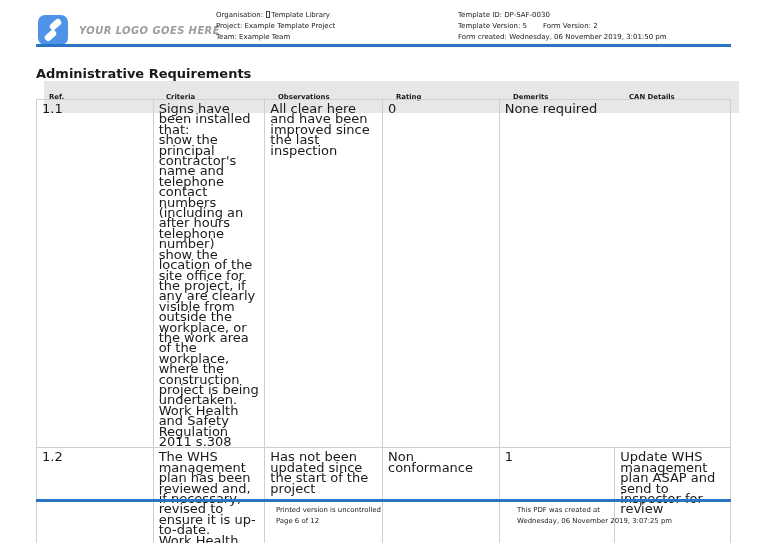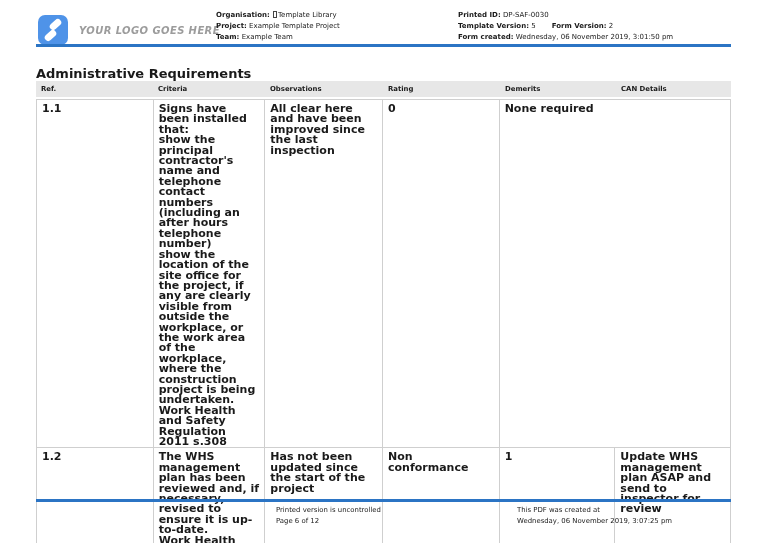--- a/index.html
+++ b/index.html
@@ -18,53 +18,53 @@
   .logo-icon .pill { position:absolute; background:#ffffff; width:13px; height:7px; border-radius:4px; }
   .logo-icon .pill.top { left:11px; top:6px; transform:rotate(-42deg); }
   .logo-icon .pill.bot { left:6px;  top:17px; transform:rotate(-42deg); }
   .logo-text {
     position:absolute; left:79px; top:25px; font-size:10px; font-weight:bold;
     font-style:italic; color:#9c9c9c; letter-spacing:0.4px;
   }
   .hdr-block { position:absolute; top:10px; font-size:7px; line-height:11px; }
   .hdr-org  { left:216px; }
   .hdr-meta { left:458px; }
-  .hdr-block b { font-weight:bold; }
+  .hdr-block b { font-weight:normal; }
   .glyph-box {
     display:inline-block; width:4px; height:7px; border:0.8px solid #444;
     vertical-align:-1px; margin:0 1px 0 1px;
   }
   .pair-gap { display:inline-block; width:16px; }
   .rule {
     position:absolute; left:36px; width:695px; height:2.5px; background:#2b74c4;
   }
   .rule.top { top:44px; }
   .rule.bottom { top:499px; }
 
   
   .section-title { position:absolute; left:36px; top:66px; font-size:13px; font-weight:bold; }
   .tbl-head {
-    position:absolute; left:36px; top:81px; width:695px; height:16px;
+    position:absolute; left:44px; top:81px; width:695px; height:32px;
     display:grid; grid-template-columns:117fr 112fr 118fr 117fr 116fr 115fr;
     background:#e7e7e7; align-items:center;
   }
   .tbl-head .hcell { font-size:6.9px; font-weight:bold; padding-left:5px;
     white-space:nowrap; overflow:hidden; }
   .tbl-body {
     position:absolute; left:36px; top:99px; width:695px;
     border:1px solid #cfcfcf;
   }
   .trow {
     display:grid; grid-template-columns:117fr 112fr 118fr 117fr 116fr 115fr;
     border-bottom:1px solid #cfcfcf;
   }
   .trow:last-child { border-bottom:none; }
   .tcell {
-    font-size:11px; line-height:10.4px; padding:4px 5px 0 5px;
-    border-right:1px solid #cfcfcf; white-space:pre-line;font-weight:bold;
+    font-size:13px; line-height:10.4px; padding:4px 5px 0 5px;
+    border-right:1px solid #cfcfcf; white-space:pre-line;
   }
   .tcell:last-child { border-right:none; }
   .trow.r1 { min-height:170px; }
   .trow.r2 { min-height:71px; }
 
   
   .footer { position:absolute; top:505px; left:0; width:768px; font-size:6.9px; line-height:10.5px; }
   .f-left   { position:absolute; left:38px;  top:1px;margin-top:40px; }
   .f-center { position:absolute; left:276px; top:0; }
   .f-right  { position:absolute; left:517px; top:0; }
@@ -84,21 +84,21 @@
   </div>
   <div class="logo-text">YOUR LOGO GOES HERE</div>
 
   <div class="hdr-block hdr-org">
     <div><b>Organisation:</b> <span class="glyph-box"></span><span>Template Library</span></div>
     <div><b>Project:</b> <span>Example Template Project</span></div>
     <div><b>Team:</b> <span>Example Team</span></div>
   </div>
 
   <div class="hdr-block hdr-meta">
-    <div><b>Printed ID:</b> <span>DP-SAF-0030</span></div>
+    <div><b>Template ID:</b> <span>DP-SAF-0030</span></div>
     <div><b>Template Version:</b> <span>5</span><span class="pair-gap"></span><b>Form Version:</b> <span>2</span></div>
     <div><b>Form created:</b> <span>Wednesday, 06 November 2019, 3:01:50 pm</span></div>
   </div>
 
   <div class="rule top"></div>
 
   <div class="section-title">Administrative Requirements</div>
 
   <div class="tbl-head">
     <div class="hcell">Ref.</div>

